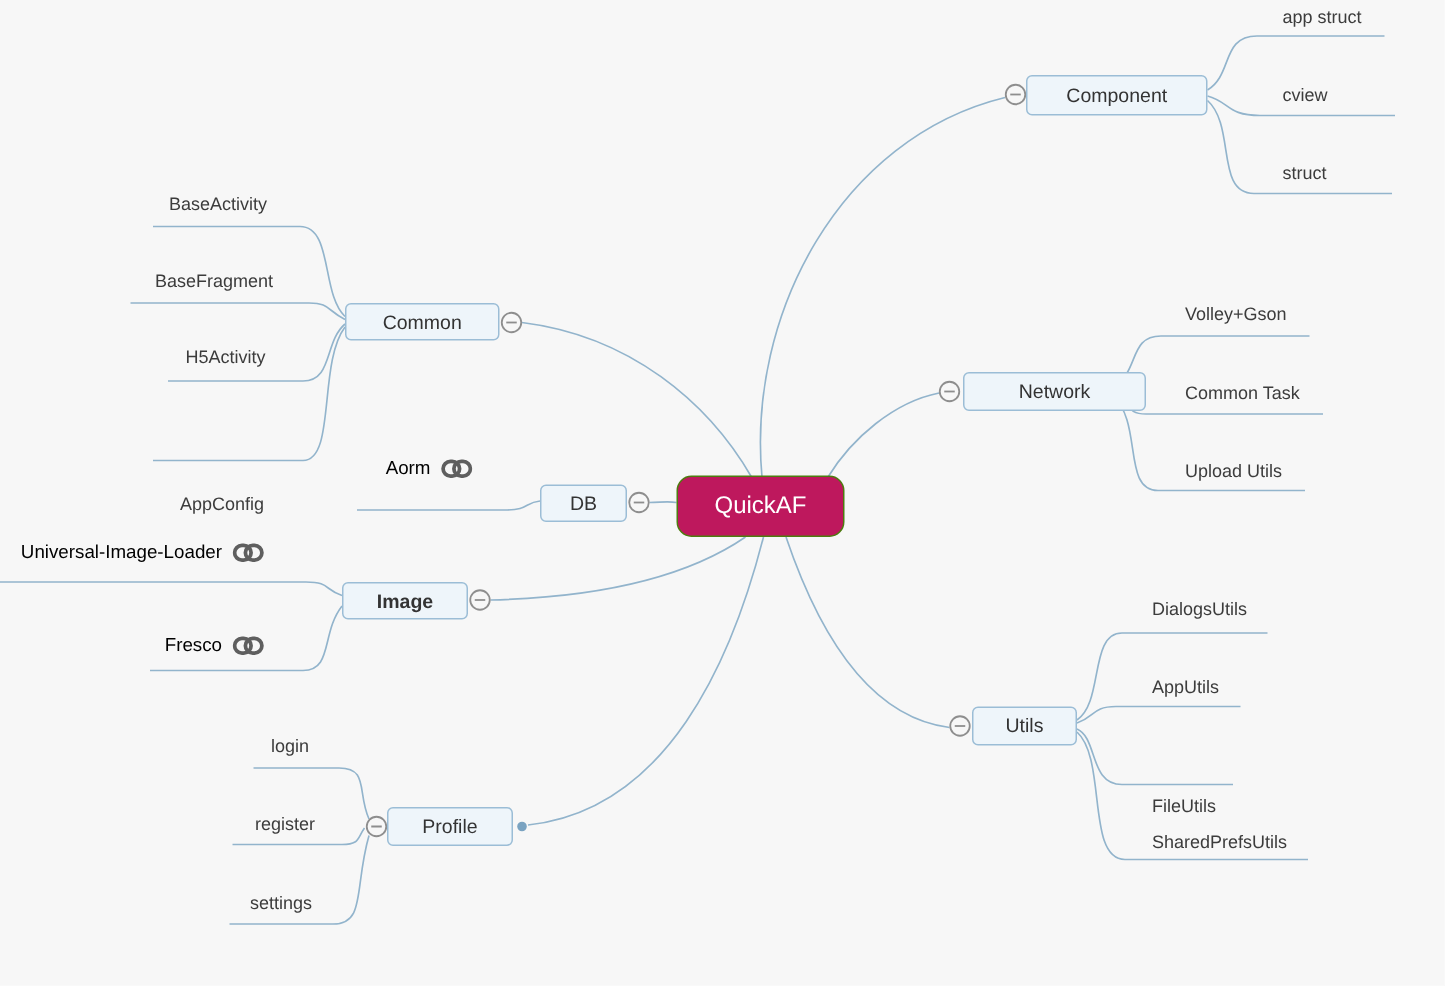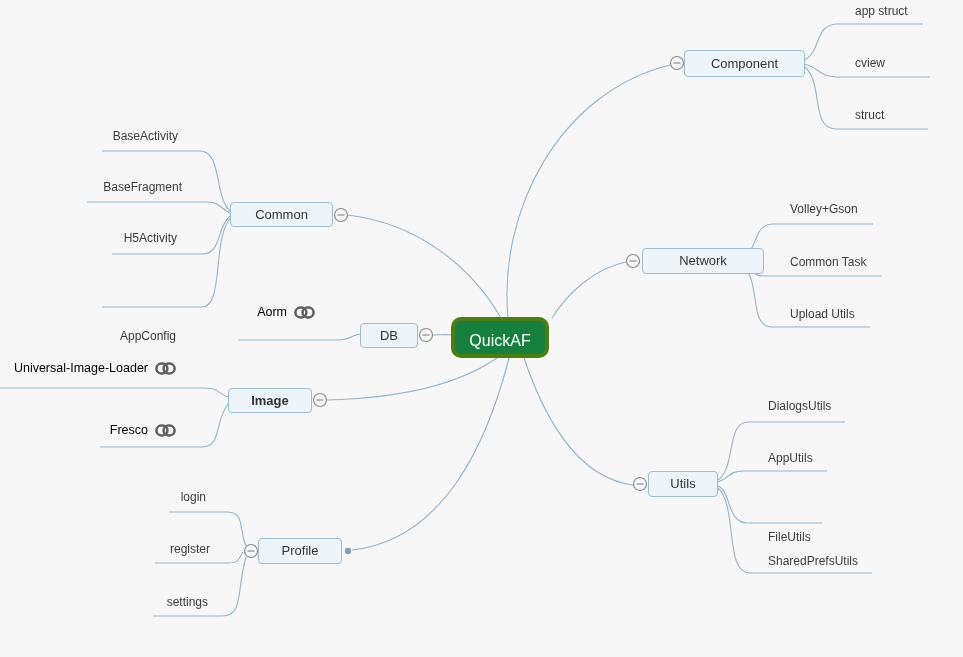--- a/index.html
+++ b/index.html
@@ -12,26 +12,26 @@
   }
   .wires{position:absolute;left:0;top:0;}
   .node{
     position:absolute;
     box-sizing:border-box;
     text-align:center;
     white-space:nowrap;
     cursor:default;
   }
   .root-node{
-    background:#15803d;
-    border:4px solid #4d7c0f;
+    background:#be185d;
+    border:1px solid #4d7c0f;
     border-radius:10px;
     color:#ffffff;
     font-size:16px;
-    width:98px;height:41px;
+    width:112px;height:41px;
     line-height:39px;
   }
   .topic{
     background:#eef5fa;
     border:1px solid #9bbdd6;
     border-radius:4px;
     color:#333333;
     font-size:13px;
     height:26px;
     line-height:24px;

